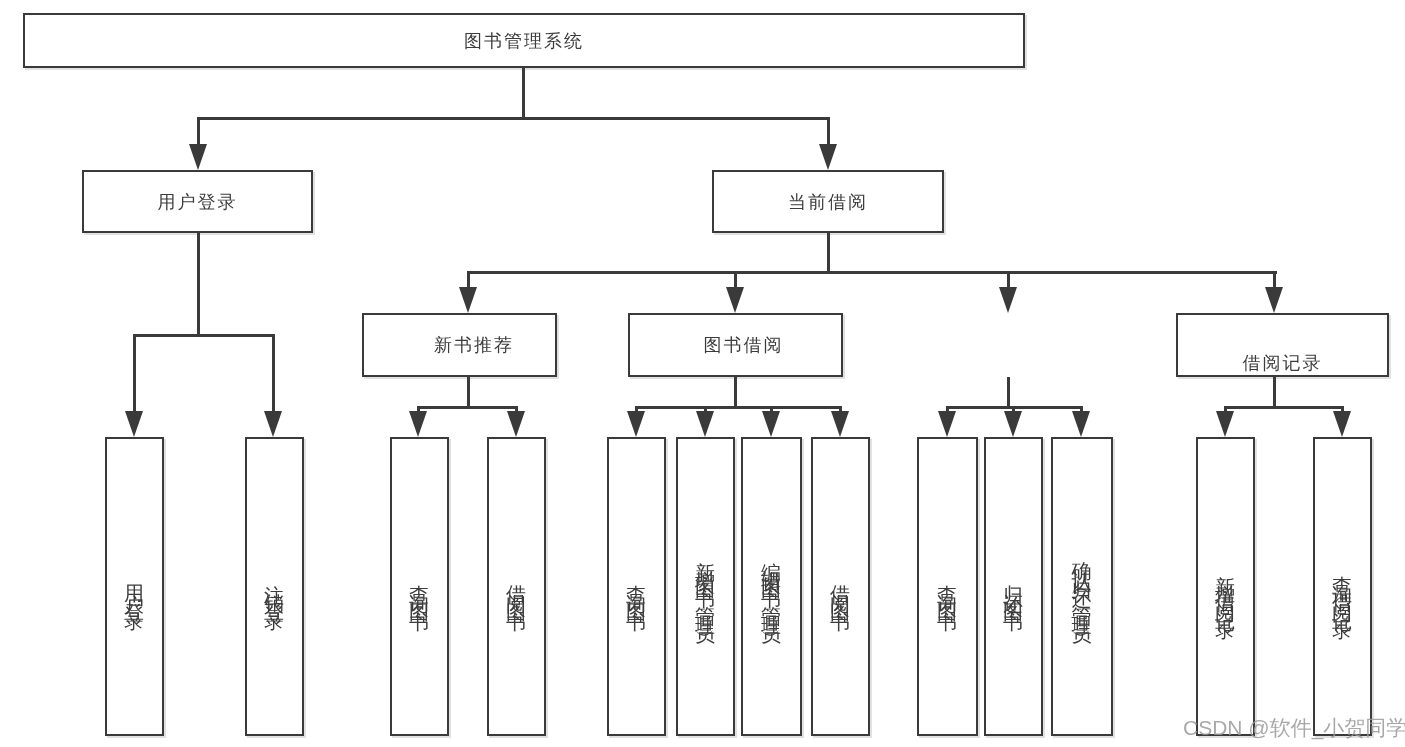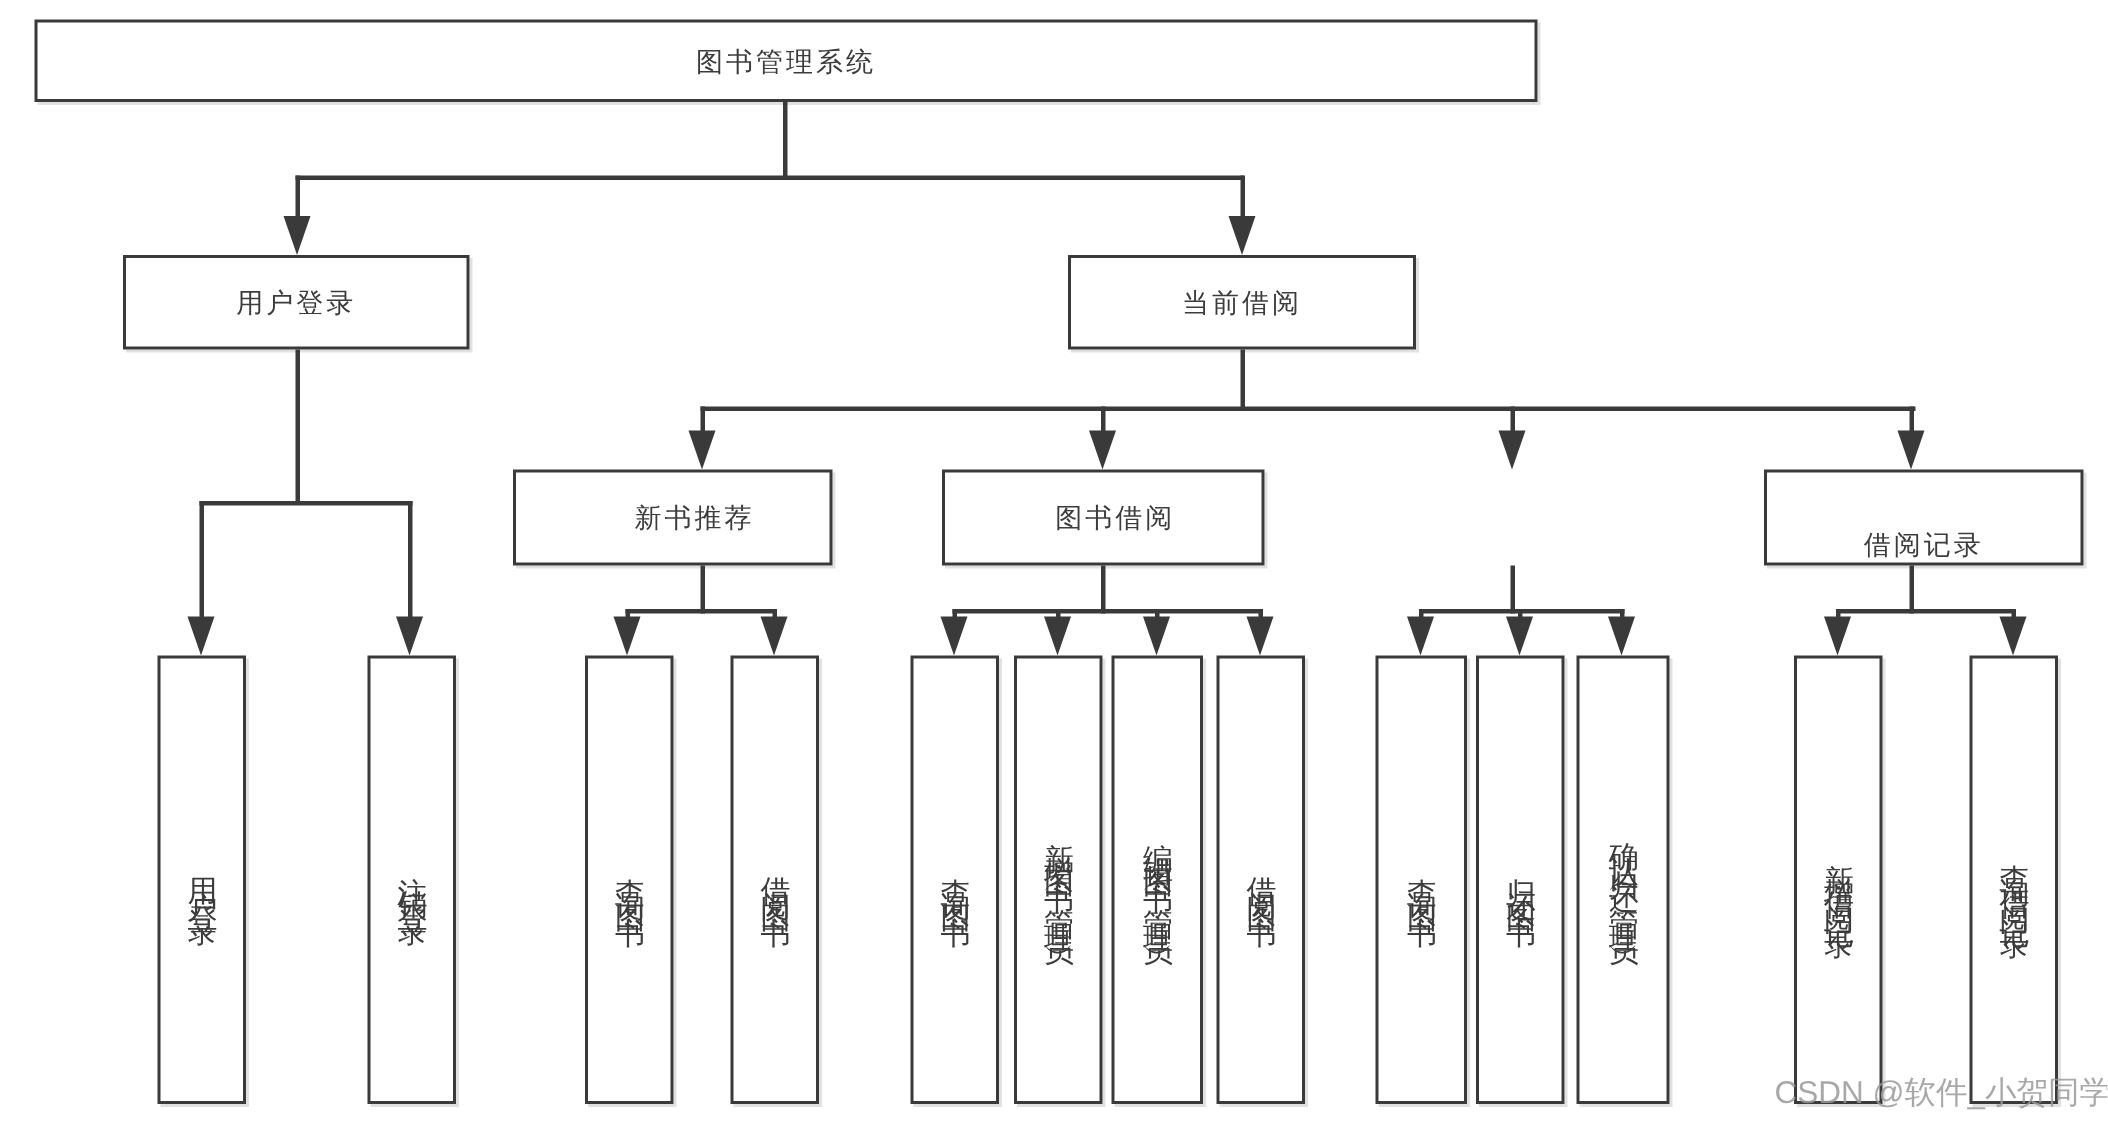--- a/index.html
+++ b/index.html
@@ -100,21 +100,21 @@
   <div class="hline" style="left:467px;top:271px;width:810px;"></div>
   <div class="vline" style="left:467px;top:271px;height:20px;"></div>
   <div class="arrow" style="left:459px;top:287px;"></div>
   <div class="vline" style="left:734px;top:271px;height:20px;"></div>
   <div class="arrow" style="left:726px;top:287px;"></div>
   <div class="vline" style="left:1007px;top:271px;height:20px;"></div>
   <div class="arrow" style="left:999px;top:287px;"></div>
   <div class="vline" style="left:1273px;top:271px;height:20px;"></div>
   <div class="arrow" style="left:1265px;top:287px;"></div>
 
-  <div class="box" style="left:342px;top:313px;width:213px;height:64px;padding-left:29px;">
+  <div class="box" style="left:362px;top:313px;width:195px;height:64px;padding-left:29px;">
     <span class="hlabel">新书推荐</span>
   </div>
   <div class="box" style="left:628px;top:313px;width:215px;height:64px;padding-left:16px;">
     <span class="hlabel">图书借阅</span>
   </div>
   <div class="box" style="left:1176px;top:313px;width:213px;height:64px;align-items:flex-end;">
     <span class="hlabel">借阅记录</span>
   </div>
 
   <div class="vline" style="left:467px;top:377px;height:32px;"></div>

